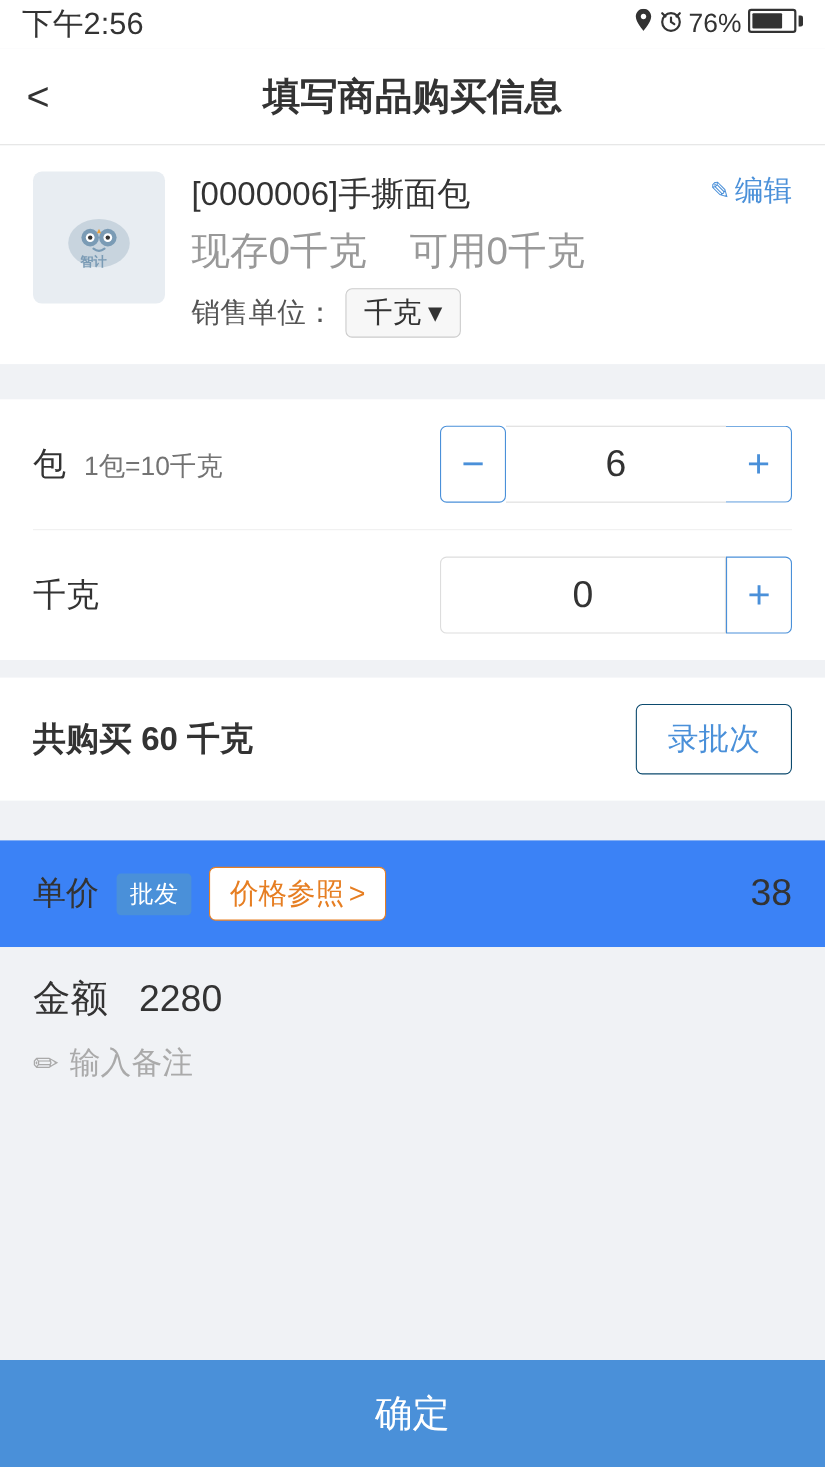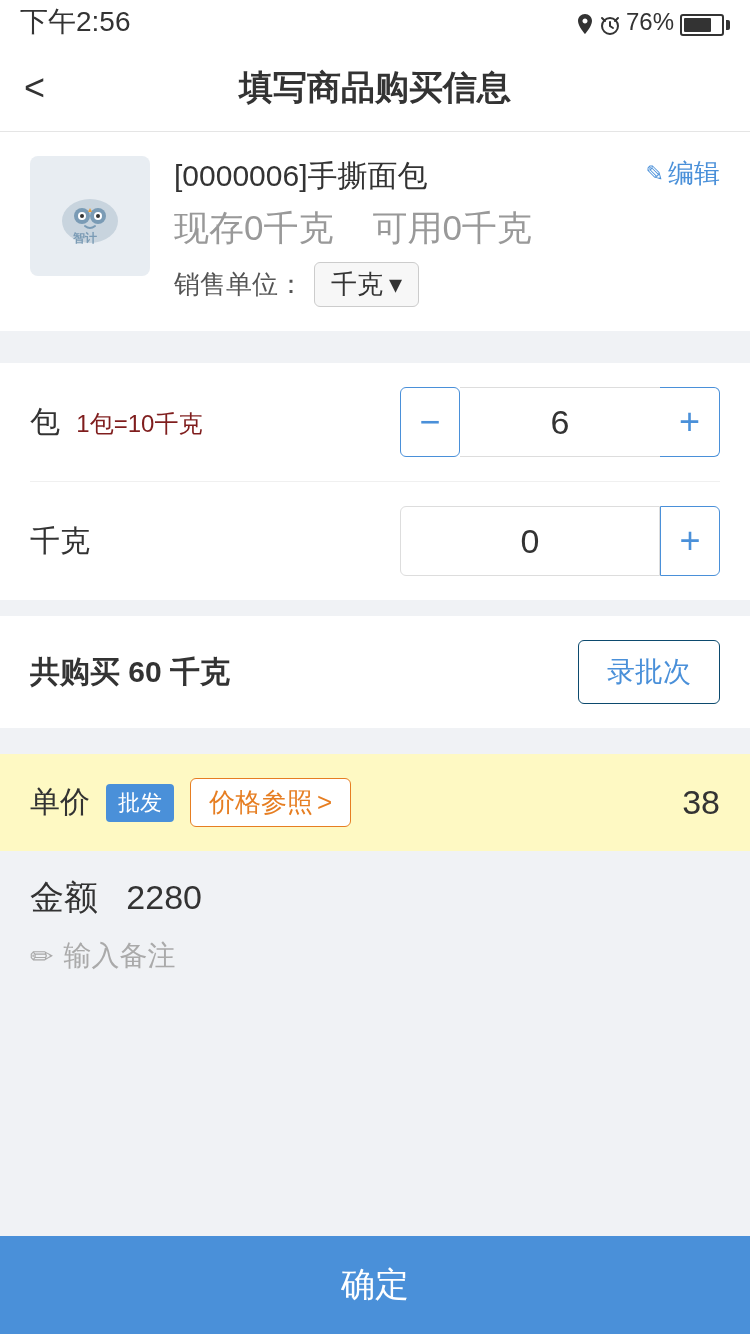--- a/index.html
+++ b/index.html
@@ -20,21 +20,21 @@
       background: #fff;
       display: flex;
       align-items: center;
       justify-content: space-between;
       padding: 0 20px;
       font-size: 24px;
       color: #333;
     }
     .status-left { display: flex; align-items: center; gap: 8px; }
     .status-center { font-weight: 500; font-size: 28px; }
-    .status-right { display: flex; align-items: flex-end; gap: 6px; font-size: 24px; }
+    .status-right { display: flex; align-items: flex-start; gap: 6px; font-size: 24px; }
 
     
     .nav-bar {
       width: 750px;
       height: 88px;
       background: #fff;
       display: flex;
       align-items: center;
       justify-content: center;
       position: relative;
@@ -110,21 +110,21 @@
     }
     .input-row {
       display: flex;
       align-items: center;
       padding: 24px 0;
       border-bottom: 1px solid #f0f0f0;
       gap: 20px;
     }
     .input-row:last-child { border-bottom: none; }
     .input-label { font-size: 30px; color: #333; flex: 1; }
-    .input-sublabel { font-size: 24px; color: #7f1d1d; margin-left: 8px; }
+    .input-sublabel { font-size: 24px; color: #737373; margin-left: 8px; }
     .qty-control {
       display: flex;
       align-items: center;
       gap: 0;
     }
     .qty-btn {
       width: 60px;
       height: 70px;
       border: 1px solid #4a90d9;
       background: #fff;
@@ -175,23 +175,23 @@
       color: #4a90d9;
       font-size: 28px;
       padding: 12px 28px;
       border-radius: 6px;
       background: #fff;
       cursor: pointer;
     }
 
     
     .price-section {
-      background: #fef9c3;
+      background: #3b82f6;
       padding: 24px 30px;
-      margin-top: 10px;
+      margin-top: 20px;
       display: flex;
       align-items: center;
       gap: 16px;
     }
     .price-label { font-size: 30px; color: #333; }
     .price-tag {
       background: #4a90d9;
       color: #fff;
       font-size: 22px;
       padding: 4px 12px;

